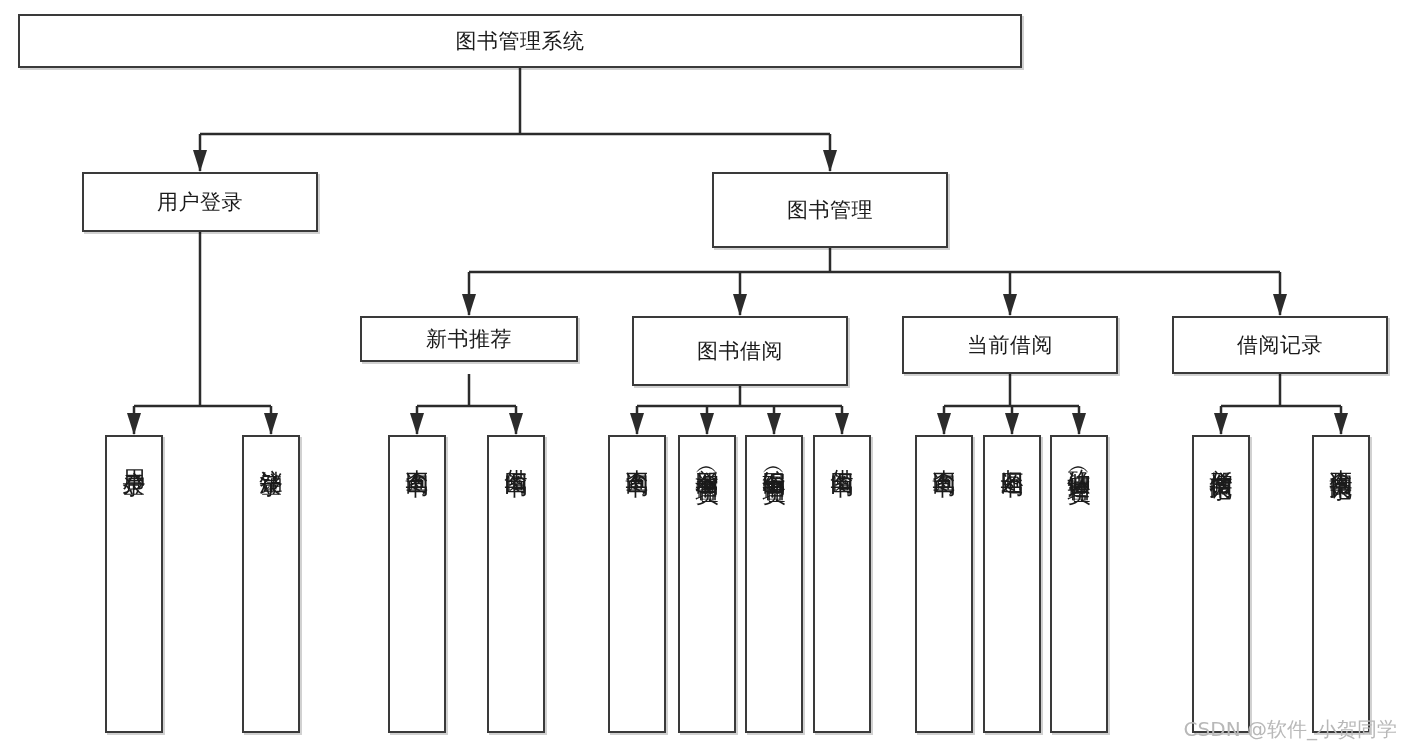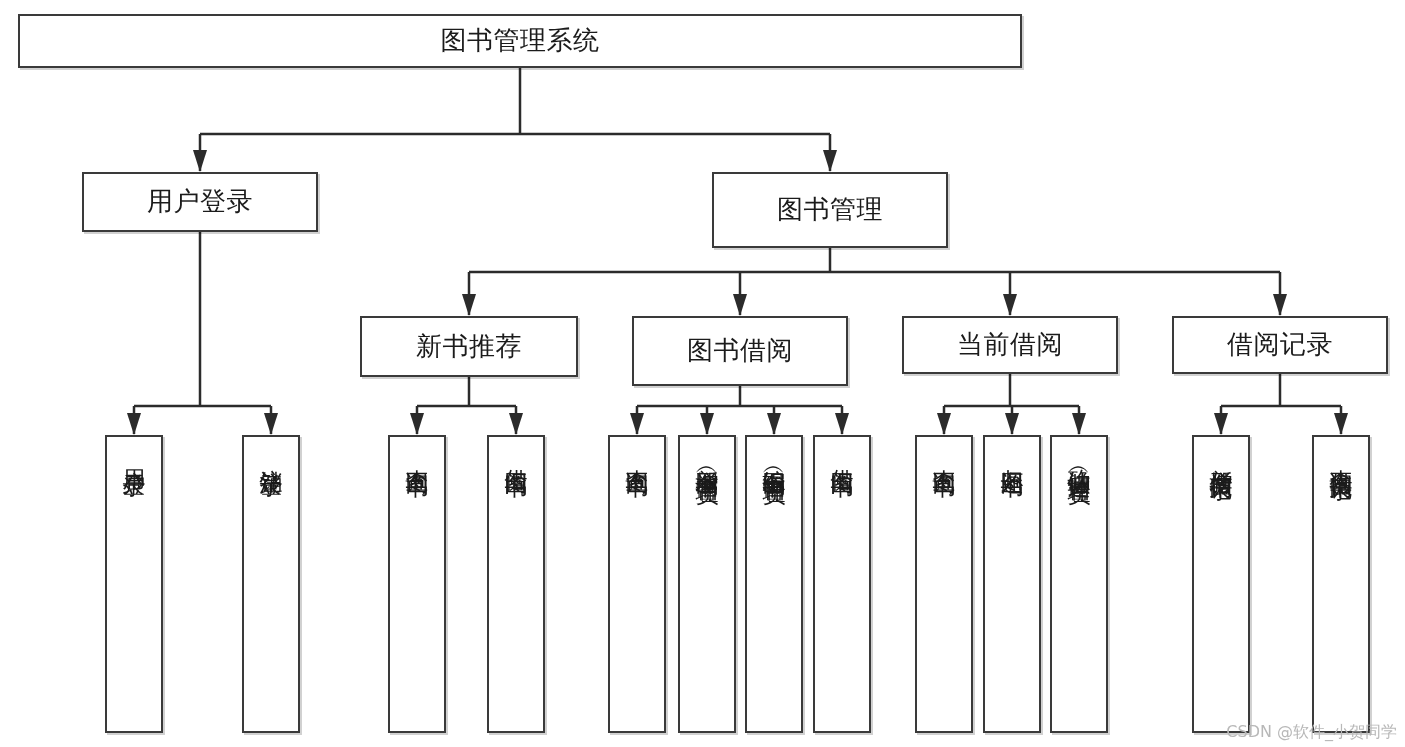--- a/index.html
+++ b/index.html
@@ -36,40 +36,40 @@
     align-items: center;
     justify-content: center;
     color: #1b1b1b;
   }
   .node-label {
     text-align: center;
     line-height: 1.06;
     letter-spacing: 0.5px;
   }
   .node.horizontal .node-label {
-    font-size: 26px;
+    font-size: 21px;
     white-space: nowrap;
   }
   .node.vertical {
     align-items: flex-start;
     justify-content: center;
     padding-top: 14px;
   }
   .node.vertical .node-label {
     writing-mode: vertical-rl;
     text-orientation: upright;
     font-size: 23px;
     letter-spacing: 2px;
     line-height: 1;
   }
   #watermark {
     position: absolute;
     right: 8px;
     bottom: 4px;
-    font-size: 16px;
+    font-size: 20px;
     color: #b8b8b8;
     white-space: nowrap;
     user-select: none;
   }
 </style>
 </head>
 <body>
 
 <div id="diagram-root">
 
@@ -132,21 +132,21 @@
     <span class="node-label">图书管理系统</span>
   </div>
 
   <div class="node horizontal" style="left: 82px; top: 172px; width: 236px; height: 60px;">
     <span class="node-label">用户登录</span>
   </div>
   <div class="node horizontal" style="left: 712px; top: 172px; width: 236px; height: 76px;">
     <span class="node-label">图书管理</span>
   </div>
 
-  <div class="node horizontal" style="left: 360px; top: 316px; width: 218px; height: 61px;">
+  <div class="node horizontal" style="left: 360px; top: 316px; width: 218px; height: 46px;">
     <span class="node-label">新书推荐</span>
   </div>
   <div class="node horizontal" style="left: 632px; top: 316px; width: 216px; height: 70px;">
     <span class="node-label">图书借阅</span>
   </div>
   <div class="node horizontal" style="left: 902px; top: 316px; width: 216px; height: 58px;">
     <span class="node-label">当前借阅</span>
   </div>
   <div class="node horizontal" style="left: 1172px; top: 316px; width: 216px; height: 58px; justify-content: center;">
     <span class="node-label">借阅记录</span>

